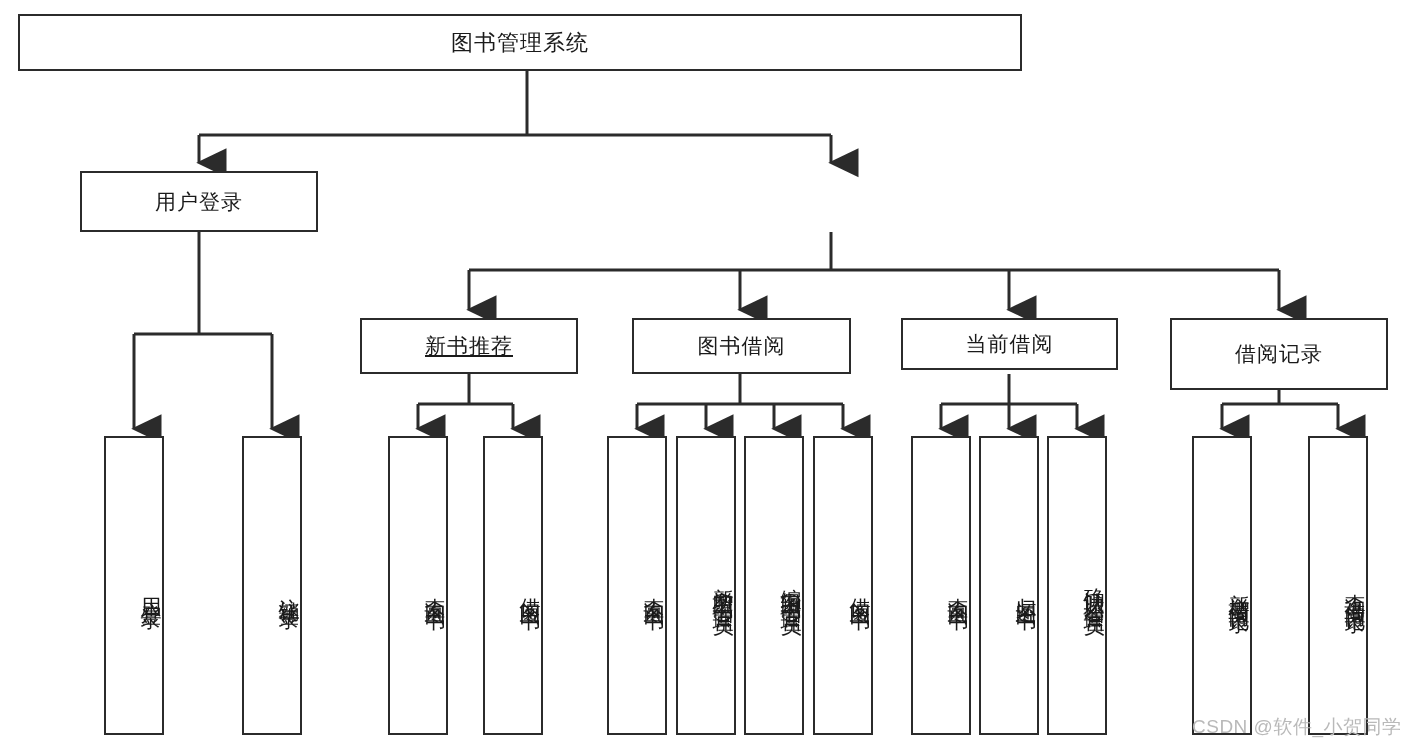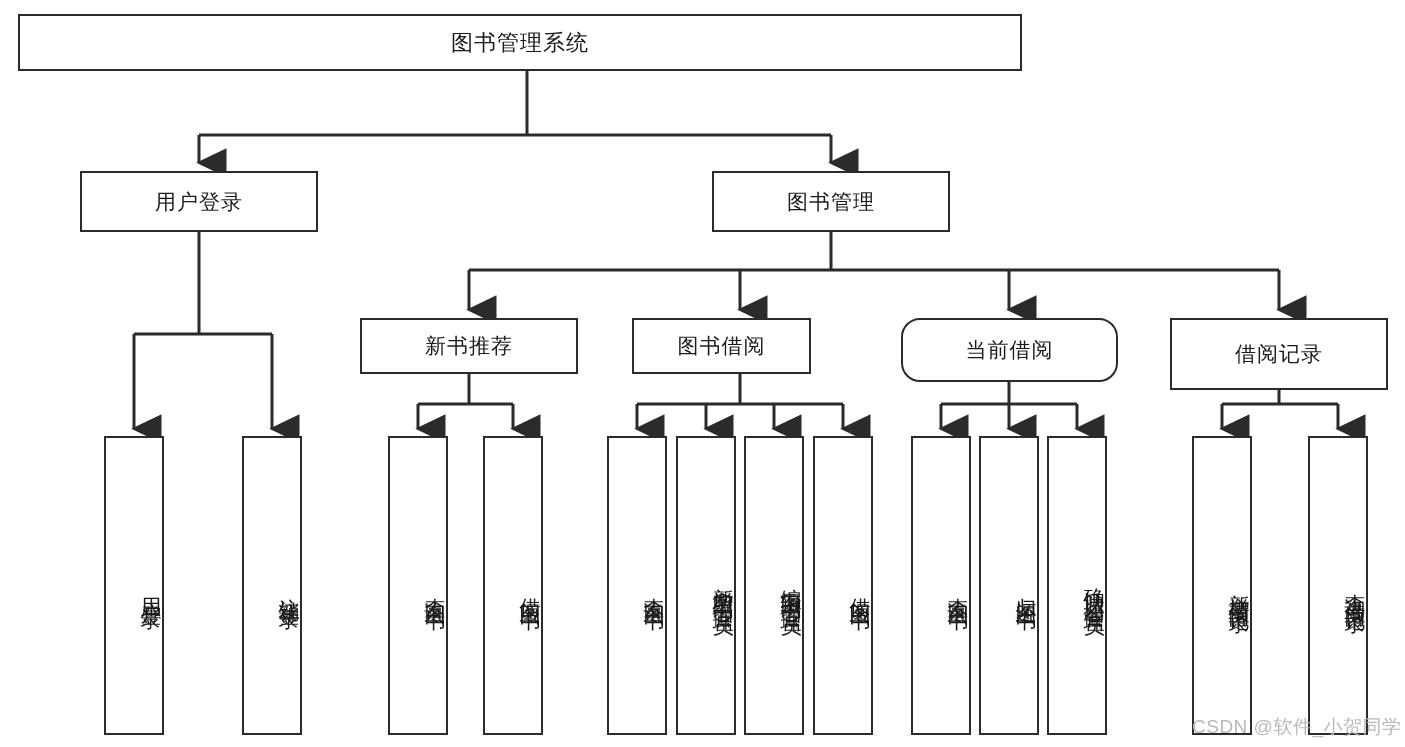--- a/index.html
+++ b/index.html
@@ -125,25 +125,24 @@
       <path d="M 1279 374 L 1279 404"></path>
       <path d="M 1222 404 L 1338 404"></path>
       <path d="M 1222 404 L 1222 428" marker-end="url(#arrow)"></path>
       <path d="M 1338 404 L 1338 428" marker-end="url(#arrow)"></path>
     </g>
   </svg>
 
   <div class="node root" style="left:18px; top:14px; width:1004px; height:57px;">图书管理系统</div>
 
   <div class="node horiz" style="left:80px; top:171px; width:238px; height:61px;">用户登录</div>
-  <div class="node horiz" style="left:712px; top:171px; width:238px; height:61px;">图书管理</div>
 
-  <div class="node horiz" style="left:360px; top:318px; width:218px; height:56px;">新书推荐</div>
-  <div class="node horiz" style="left:632px; top:318px; width:179px; height:56px;">图书借阅</div>
-  <div class="node horiz" style="left:901px; top:318px; width:217px; height:64px;border-radius:19px;">当前借阅</div>
+  <div class="node horiz" style="left:360px; top:318px; width:218px; height:56px;text-decoration:underline;">新书推荐</div>
+  <div class="node horiz" style="left:632px; top:318px; width:219px; height:56px;">图书借阅</div>
+  <div class="node horiz" style="left:901px; top:318px; width:217px; height:52px;">当前借阅</div>
   <div class="node horiz" style="left:1170px; top:318px; width:218px; height:72px;">借阅记录</div>
 
   <div class="node leaf" style="left:104px; top:436px; width:60px; height:299px;">
     <span class="vtext">用户登录</span>
   </div>
   <div class="node leaf" style="left:242px; top:436px; width:60px; height:299px;">
     <span class="vtext">注销登录</span>
   </div>
 
   <div class="node leaf" style="left:388px; top:436px; width:60px; height:299px;">

